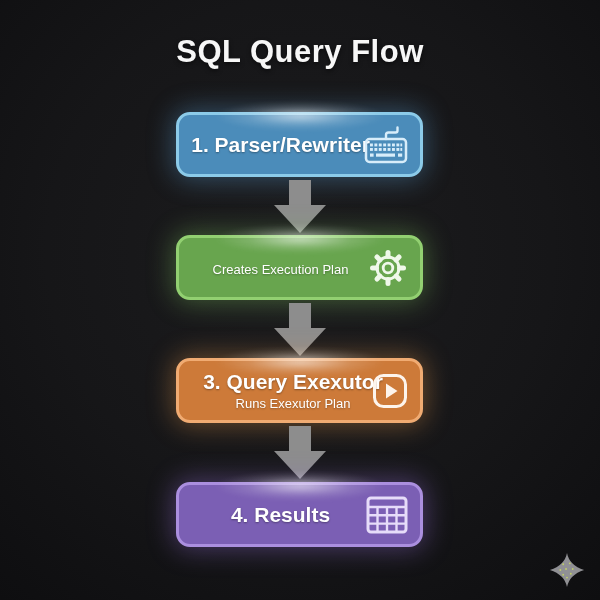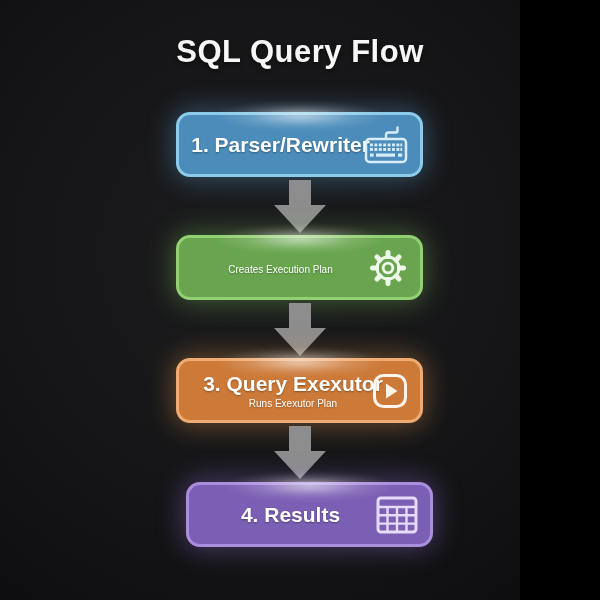--- a/index.html
+++ b/index.html
@@ -3,21 +3,21 @@
 <meta charset="utf-8">
 <style>
   html, body {
     margin: 0;
     padding: 0;
     background: #000;
     font-family: "Liberation Sans", sans-serif;
   }
   .stage {
     position: relative;
-    width: 520px;
+    width: 600px;
     height: 600px;
     overflow: hidden;
     background: radial-gradient(circle at 50% 42%, #1c1c1e 0%, #161618 55%, #0e0e10 100%);
   }
   .diagram-title {
     position: absolute;
     top: 34px;
     left: 0;
     width: 600px;
     text-align: center;
@@ -37,21 +37,21 @@
     box-sizing: border-box;
     display: flex;
     flex-direction: column;
     align-items: center;
     justify-content: center;
     padding: 0 56px 0 18px;
   }
   .box-1 { top: 112px; }
   .box-2 { top: 235px; }
   .box-3 { top: 358px; padding-left: 43px; }
-  .box-4 { top: 482px; margin-left: 10px; }
+  .box-4 { top: 482px; }
   .box-shine {
     position: absolute;
     top: -14px;
     left: 50%;
     transform: translateX(-50%);
     width: 175px;
     height: 30px;
     background: radial-gradient(ellipse at center,
       rgba(255,255,255,0.60) 0%,
       rgba(255,255,255,0.15) 42%,
@@ -62,21 +62,21 @@
   .step-label {
     color: #ffffff;
     font-size: 21px;
     font-weight: bold;
     white-space: nowrap;
     text-shadow: 0 1px 2px rgba(0,0,0,0.35);
     line-height: 1.1;
   }
   .step-sublabel {
     color: #ffffff;
-    font-size: 10px;
+    font-size: 13px;
     font-weight: normal;
     white-space: nowrap;
     margin-top: 3px;
     text-shadow: 0 1px 2px rgba(0,0,0,0.3);
   }
   .box-icon {
     position: absolute;
     right: 12px;
     top: 50%;
     transform: translateY(-50%);

